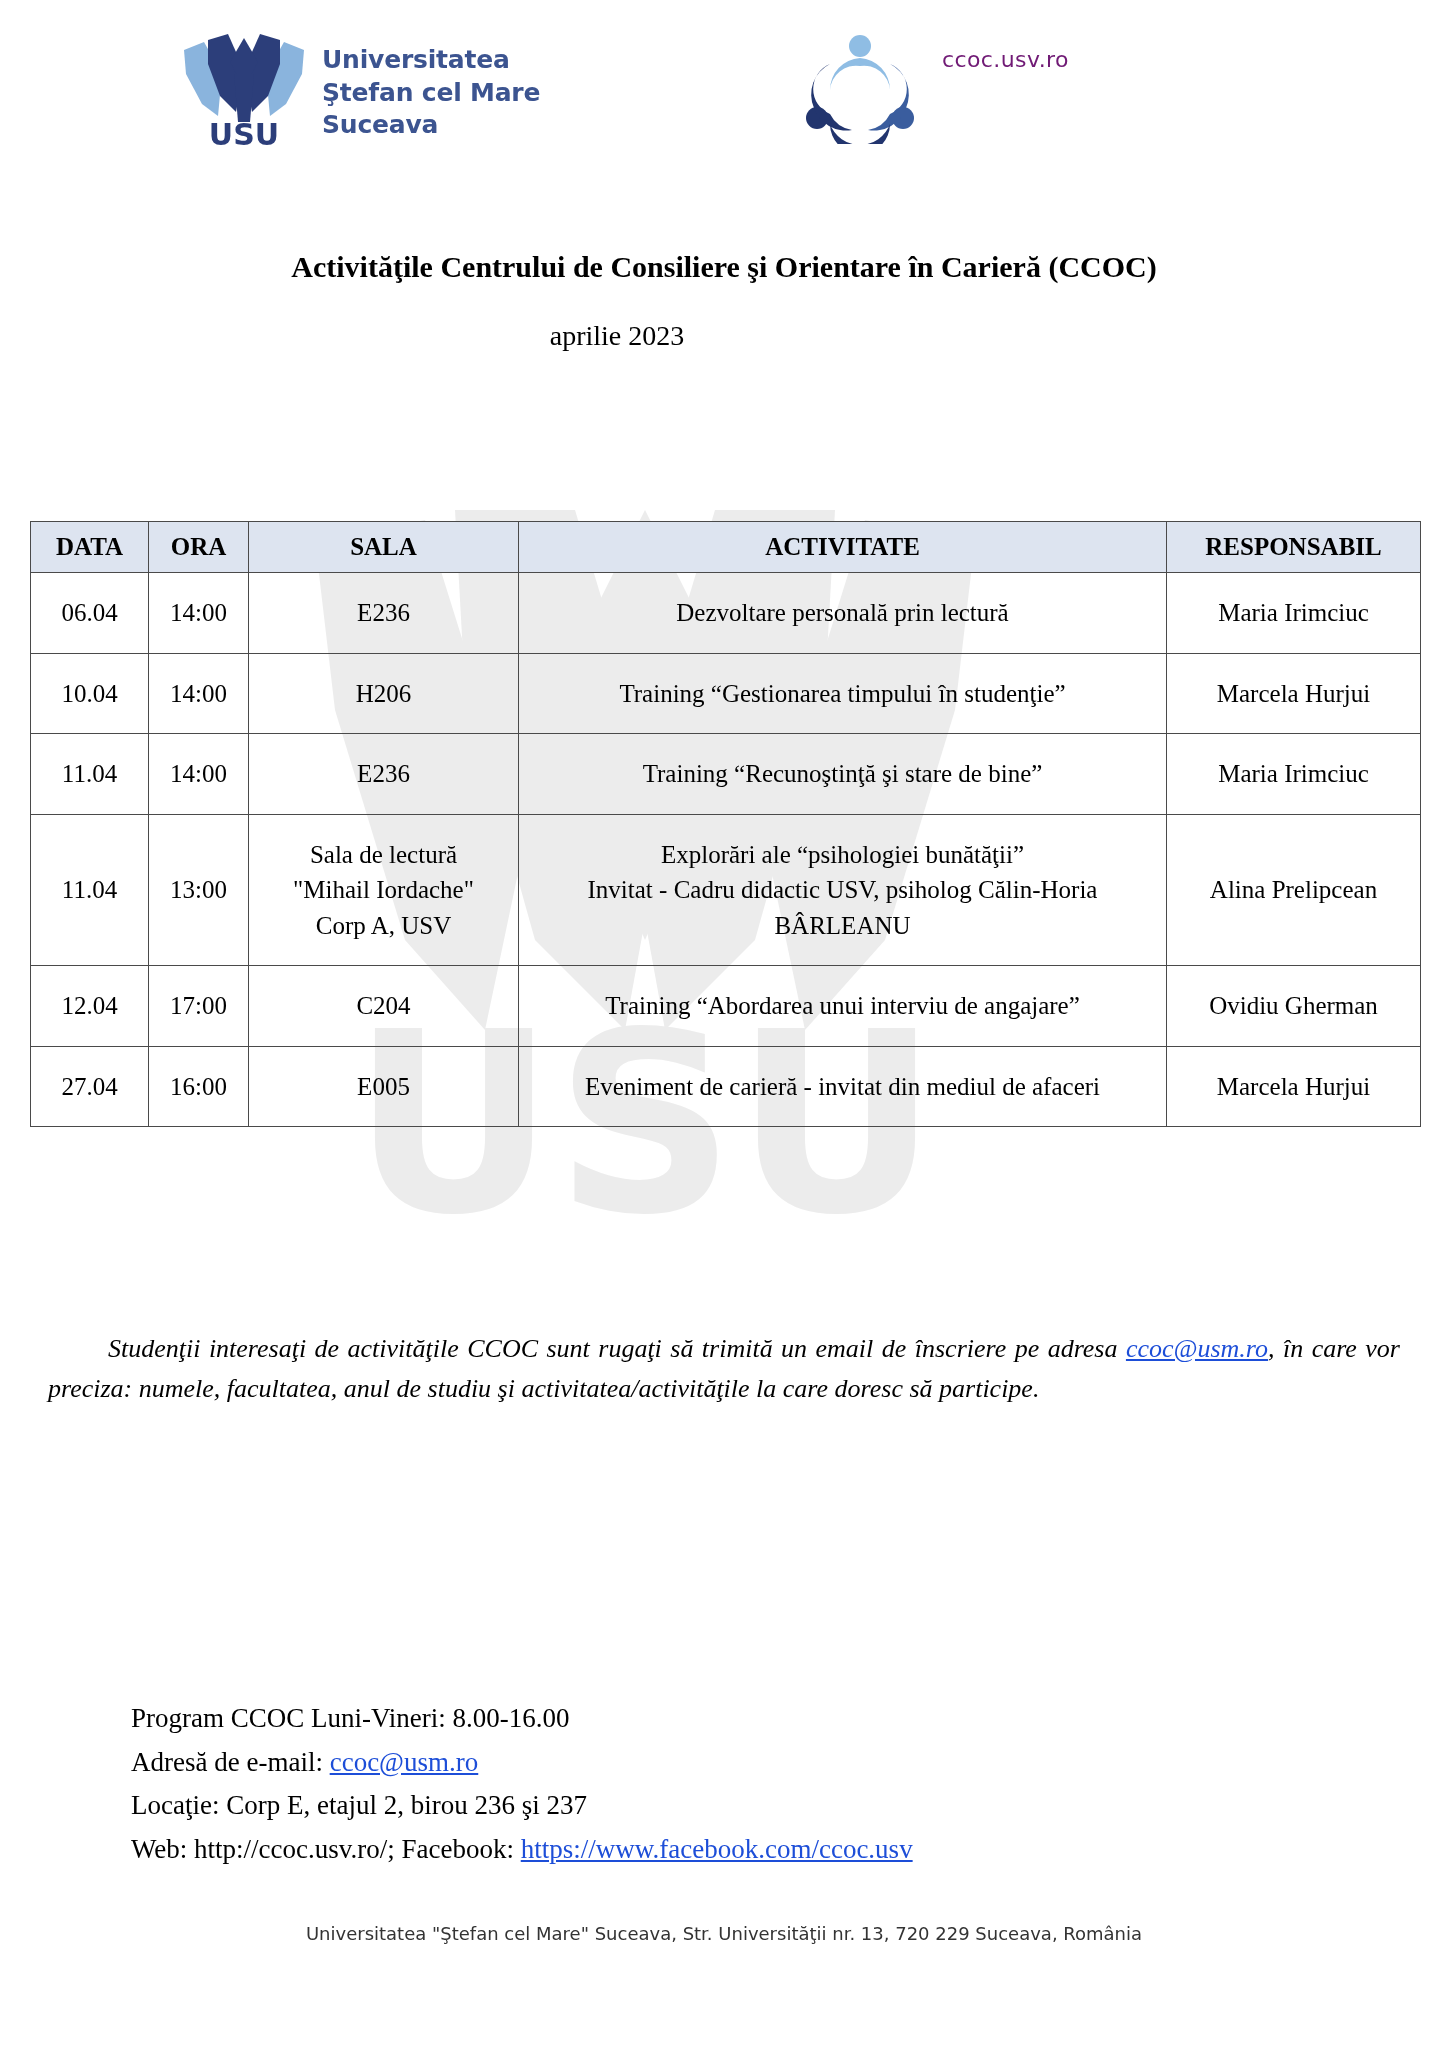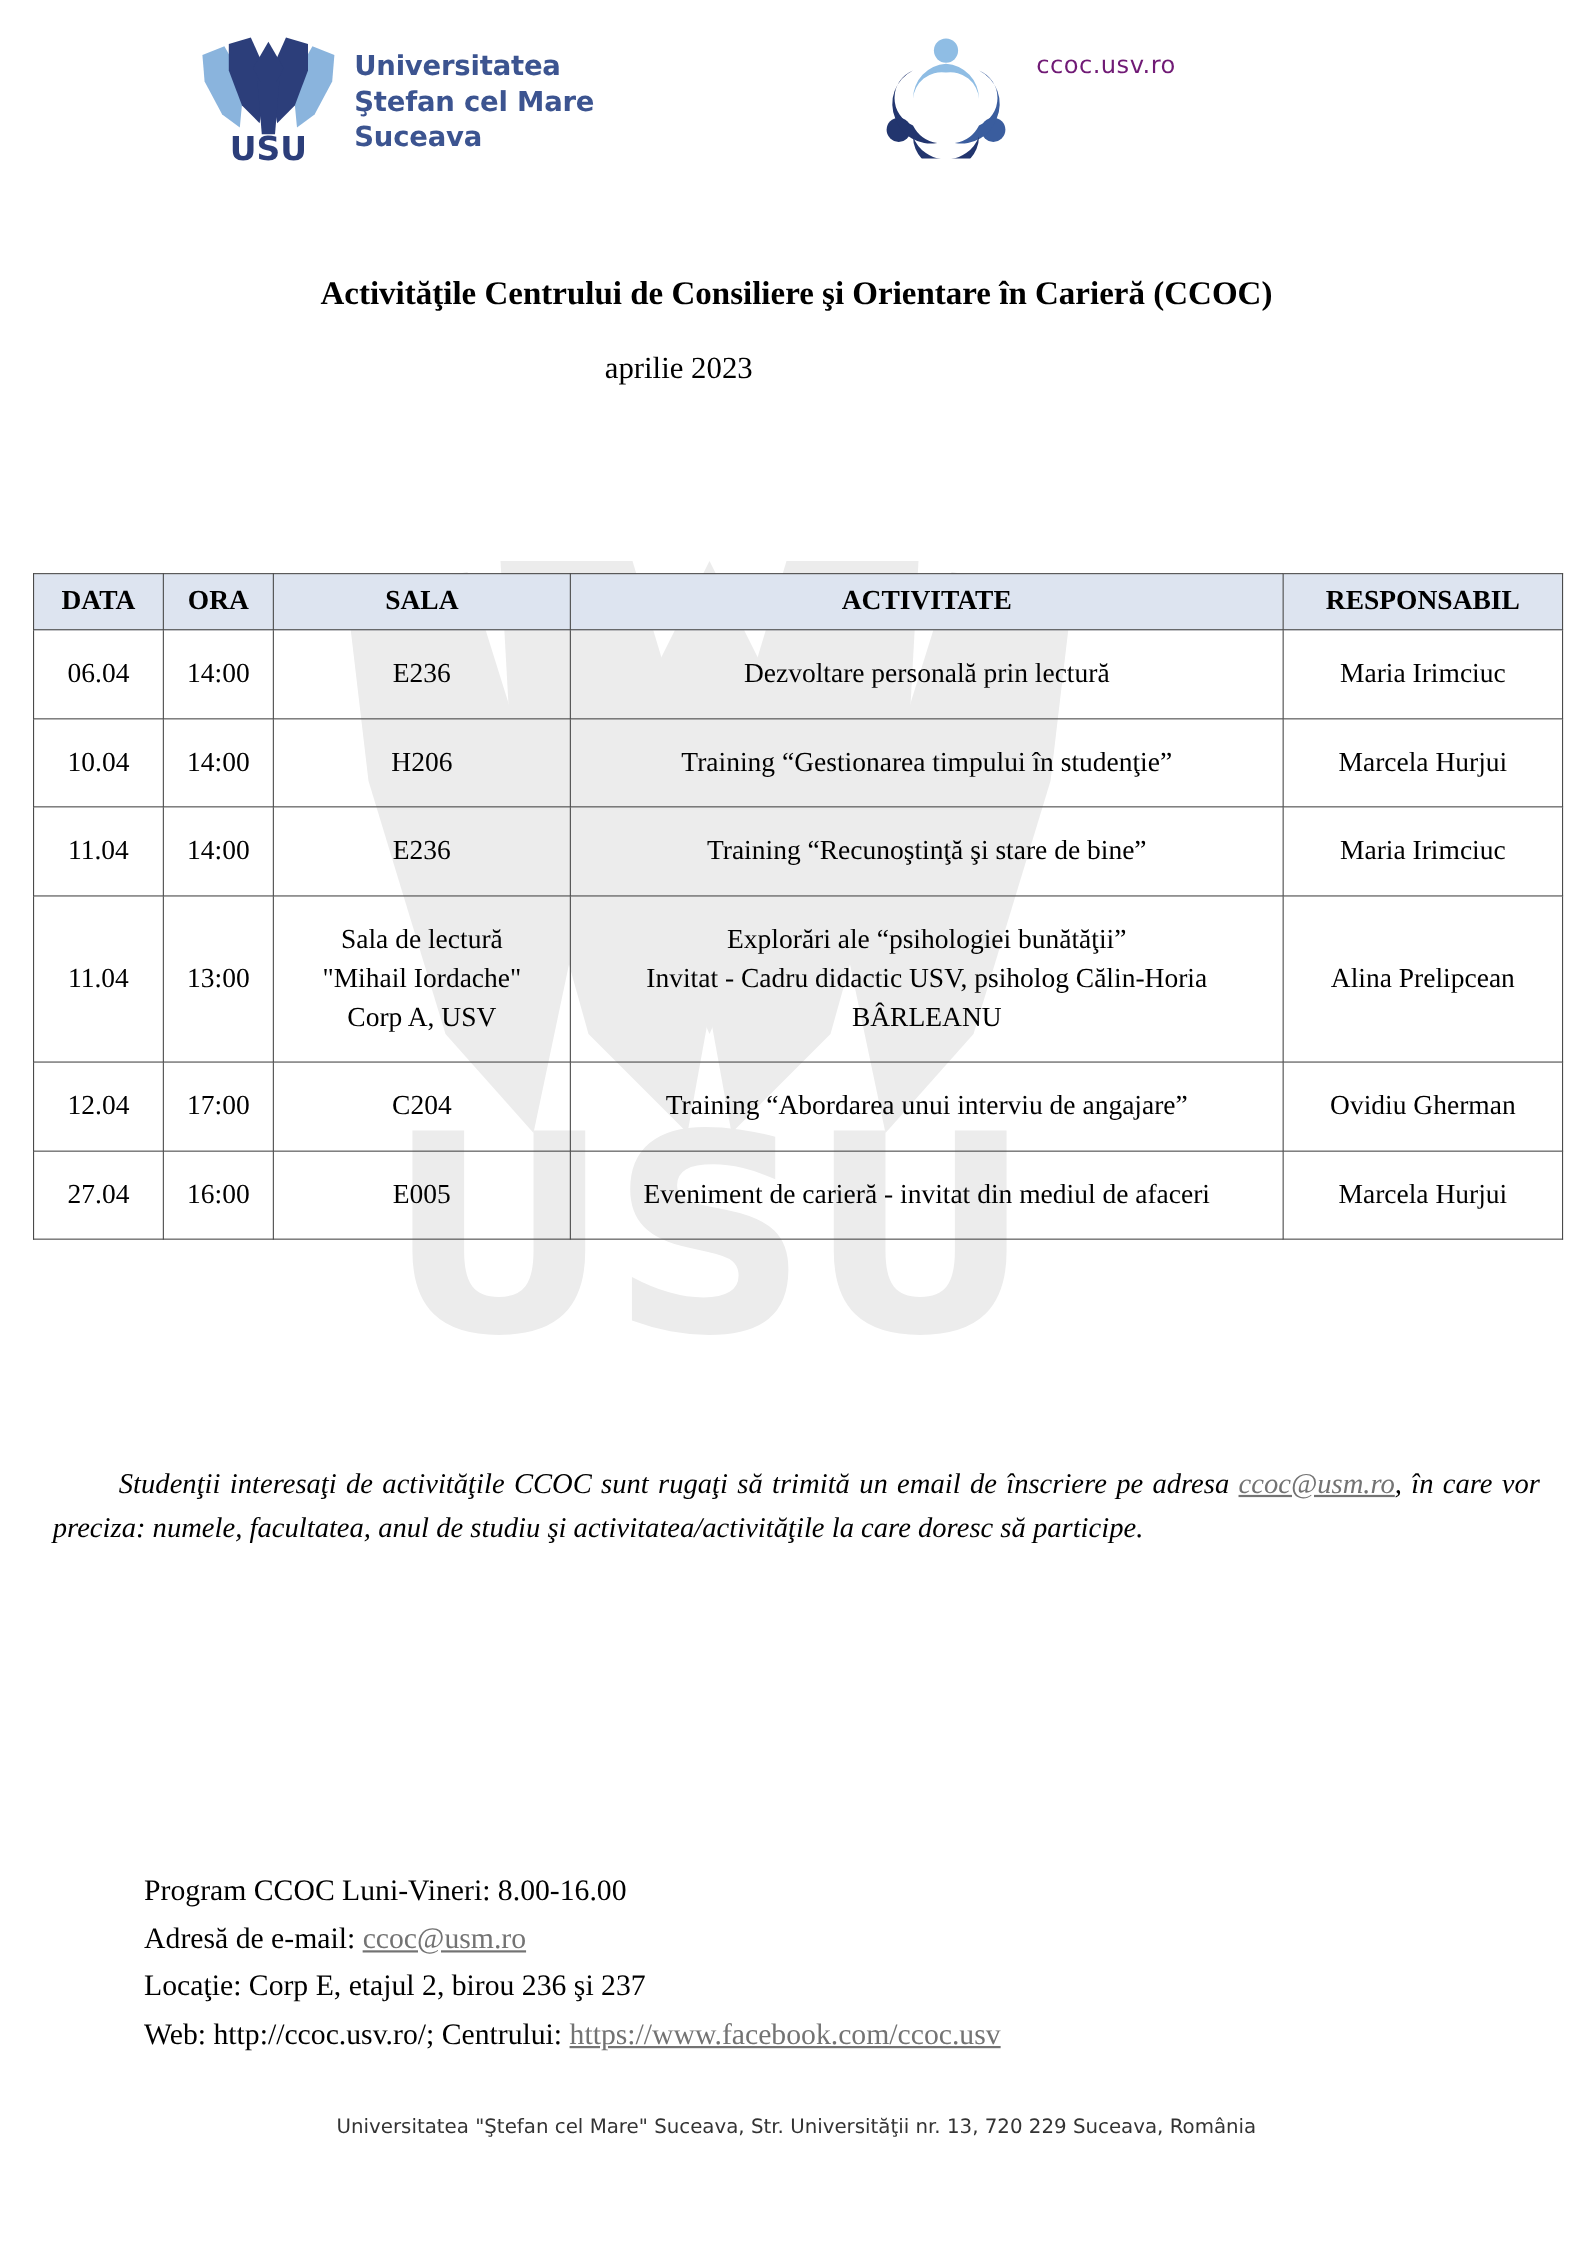--- a/index.html
+++ b/index.html
@@ -60,21 +60,21 @@
   .col-data { width:118px; }
   .col-ora  { width:100px; }
   .col-sala { width:270px; }
   .col-act  { width:648px; }
   .col-resp { width:254px; }
 
   
   .note { position:absolute; left:48px; top:1303px; width:1352px;
           font-family:"Liberation Serif", serif; font-size:26px; font-style:italic;
           text-align:justify; line-height:1.55; text-indent:60px; }
-  .note a, .link { color:#737373; text-decoration:underline; }
+  .note a, .link { color:#1d4ed8; text-decoration:underline; }
 
   
   .contact { position:absolute; left:131px; top:1697px;
              font-family:"Liberation Serif", serif; font-size:27px; line-height:1.62; }
   .contact div { white-space:nowrap; }
 
   
   .footer { position:absolute; left:0; top:1920px; width:1448px; text-align:center;
             font-family:"DejaVu Sans", sans-serif; font-size:18px; color:#333333;
             line-height:1.55; }
@@ -211,20 +211,20 @@
         </tbody>
     </table>
   </div>
 
   <p class="note"><span>Studenţii interesaţi de activităţile CCOC sunt rugaţi să trimită un email de înscriere pe adresa </span><a class="link" href="#">ccoc@usm.ro</a><span>, în care vor preciza: numele, facultatea, anul de studiu şi activitatea/activităţile la care doresc să participe.</span></p>
 
   <div class="contact">
     <div>Program CCOC Luni-Vineri: 8.00-16.00</div>
     <div><span>Adresă de e-mail: </span><a class="link" href="#">ccoc@usm.ro</a></div>
     <div>Locaţie: Corp E, etajul 2, birou 236 şi 237</div>
-    <div><span>Web: http://ccoc.usv.ro/; Centrului: </span><a class="link" href="#">https://www.facebook.com/ccoc.usv</a></div>
+    <div><span>Web: http://ccoc.usv.ro/; Facebook: </span><a class="link" href="#">https://www.facebook.com/ccoc.usv</a></div>
   </div>
 
   <div class="footer">
     <div>Universitatea "Ştefan cel Mare" Suceava, Str. Universităţii nr. 13, 720 229 Suceava, România</div>
   </div>
 
 </div>
 
 </body></html>

